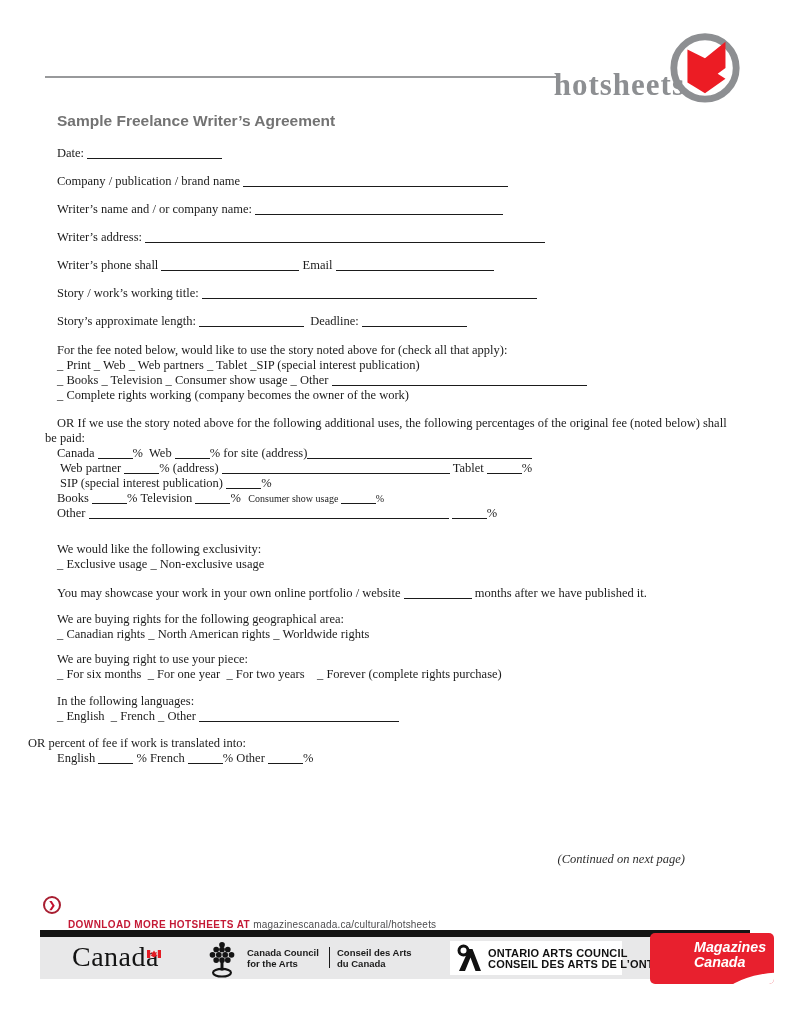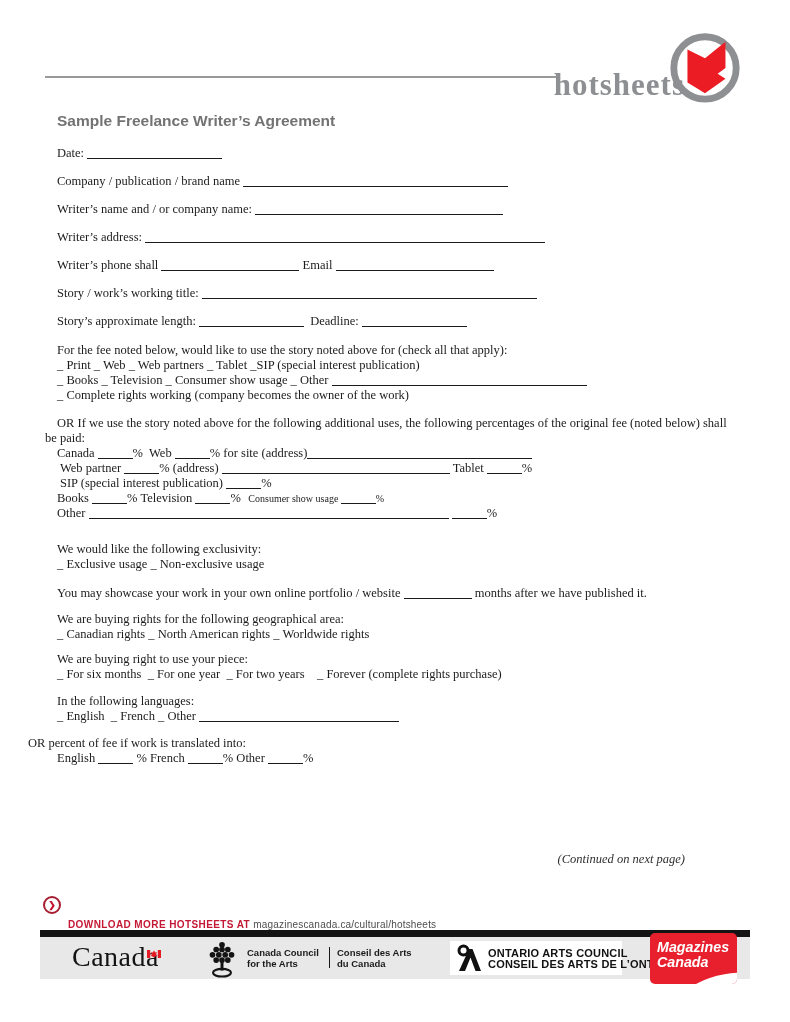--- a/index.html
+++ b/index.html
@@ -44,21 +44,21 @@
   .council-text{position:absolute;top:947px;font-family:"Liberation Sans",sans-serif;
                 font-size:9.5px;font-weight:bold;color:#1a1a1a;line-height:11px;}
   #council-en{left:247px;}
   #council-divider{position:absolute;left:329px;top:947px;width:1px;height:21px;background:#1a1a1a;}
   #council-fr{left:337px;}
   #oac-box{position:absolute;left:450px;top:941px;width:172px;height:34px;background:#ffffff;}
   #oac-logo{position:absolute;left:456px;top:944px;}
   #oac-text{position:absolute;left:488px;top:948px;font-family:"Liberation Sans",sans-serif;
             font-size:11px;font-weight:bold;color:#111;line-height:10.5px;letter-spacing:.2px;white-space:nowrap;}
   #magcan-box{position:absolute;left:650px;top:933px;width:87px;height:51px;background:#e8202e;
-              border-radius:5px;overflow:hidden;font-family:"Liberation Sans",sans-serif;}
+              border-radius:5px;overflow:hidden;font-family:"Liberation Sans",sans-serif;padding-left:37px;}
   #magcan-box .mc-line{position:relative;z-index:2;color:#fff;font-weight:bold;font-style:italic;
               font-size:15.5px;line-height:15px;transform:scaleX(.92);transform-origin:left;
               margin-left:7px;white-space:nowrap;}
   #magcan-box .mc-1{margin-top:6px;}
   #magcan-swoosh{position:absolute;right:-30px;bottom:-18px;width:80px;height:28px;background:#fff;
                  border-radius:50%;transform:rotate(-10deg);z-index:1;}
 </style>
 </head>
 <body>
 

